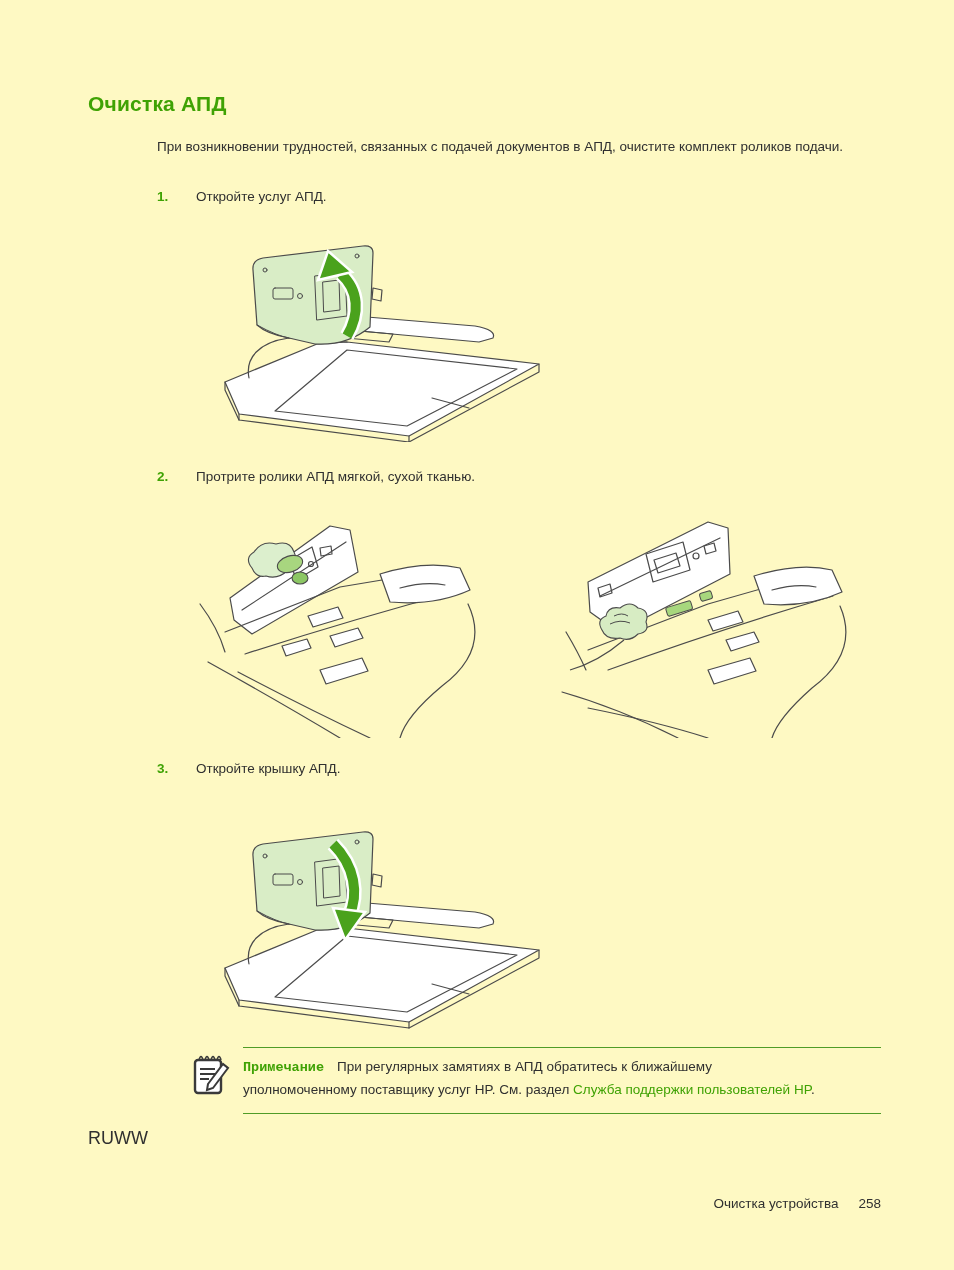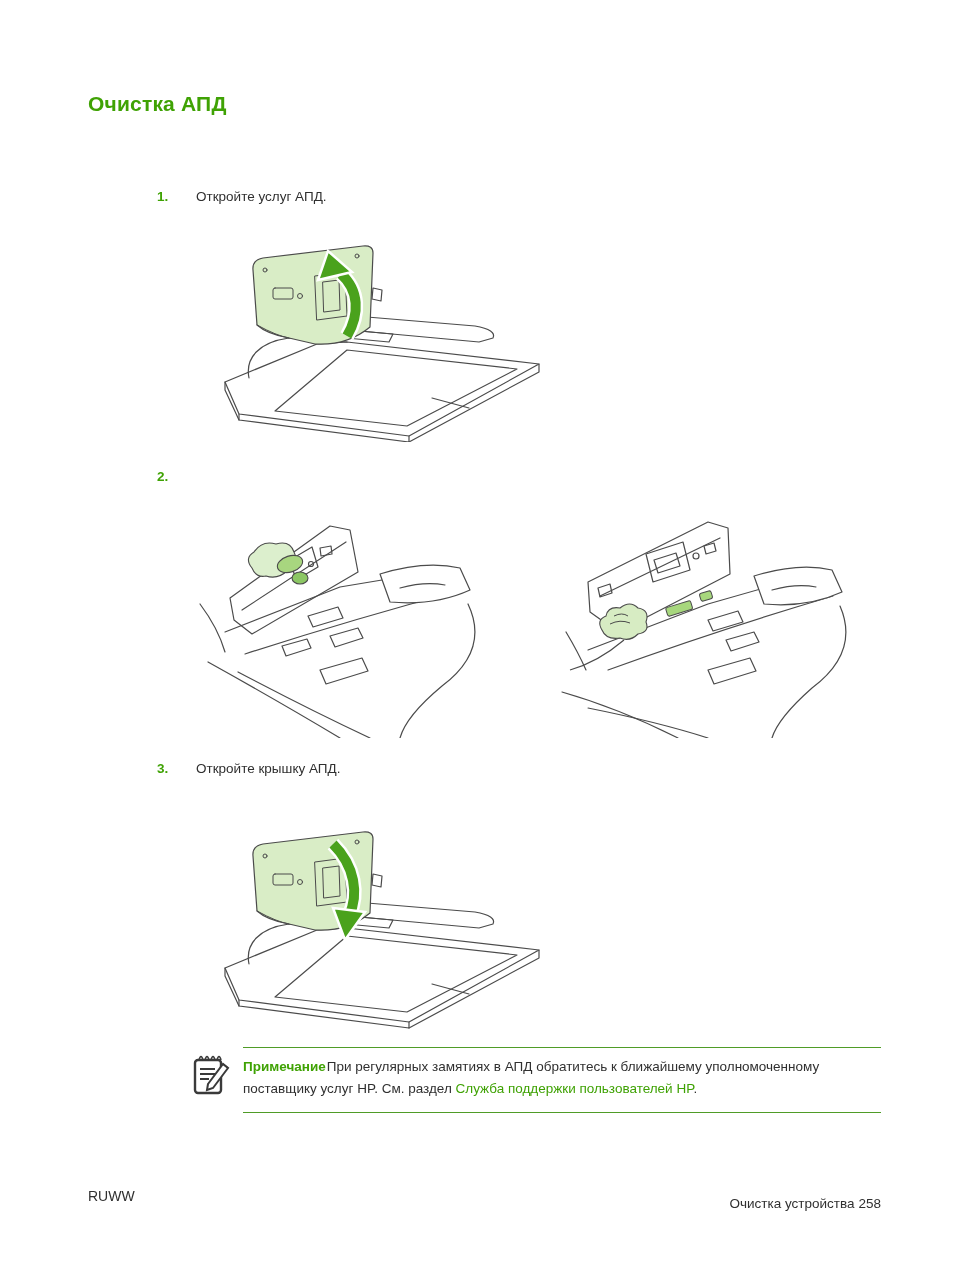--- a/index.html
+++ b/index.html
@@ -5,21 +5,21 @@
   :root{
     --accent:#3FA204;
     --rule:#4F9C27;
     --ink:#303030;
     --line:#4b4b4b;
     --lidfill:#D9EDC6;
     --arrow:#4AA21C;
   }
   html,body{margin:0;padding:0;background:#e8e8e8;}
   .page{
-    position:relative;width:954px;height:1270px;background:#ffffff;
+    position:relative;width:954px;height:1270px;background:#fef9c3;
     font-family:"Liberation Sans", sans-serif;color:var(--ink);
     margin:0 auto;overflow:hidden;
   }
   .heading{
     position:absolute;left:88px;top:92px;
     font-size:21px;font-weight:bold;color:var(--accent);letter-spacing:.2px;
   }
   .intro{
     position:absolute;left:157px;top:136px;width:708px;
     font-size:13.5px;line-height:21px;
@@ -31,37 +31,38 @@
   .step-num{color:var(--accent);font-weight:bold;flex:0 0 39px;}
   .fig{position:absolute;}
   .fig svg{display:block;width:100%;height:100%;}
   .note-icon{position:absolute;left:189px;top:1051px;width:44px;height:48px;}
   .note{
     position:absolute;left:243px;top:1047px;width:638px;
     border-top:1px solid var(--rule);border-bottom:1px solid var(--rule);
     padding:8px 0 12px 0;
   }
   .note-text{width:578px;font-size:13.5px;line-height:22px;}
-  .note-label{color:var(--accent);font-weight:bold;margin-right:1px;}
+  .note-label{color:var(--accent);font-weight:bold;margin-right:13px;font-family:Liberation Mono, monospace;}
   .note-link{color:var(--accent);cursor:pointer;}
-  .footer-left{position:absolute;left:88px;top:1188px;font-size:14px;}
+  .footer-left{position:absolute;left:88px;top:1128px;font-size:18px;}
   .footer-right{
     position:absolute;right:73px;top:1196px;font-size:13.5px;
-    display:flex;gap:4px;align-items:baseline;
+    display:flex;gap:20px;align-items:baseline;
   }
   .lineart{fill:none;stroke:var(--line);stroke-width:1.2;stroke-linejoin:round;stroke-linecap:round;}
   .thin{stroke-width:1;}
 </style>
 </head>
 <body>
 
 <div class="page">
 
   <div class="heading">Очистка АПД</div>
 
+  <div class="intro">При возникновении трудностей, связанных с подачей документов в АПД, очистите комплект роликов подачи.</div>
 
   <div class="step" style="top:188px;">
     <span class="step-num">1.</span>
     <span>Откройте услуг АПД.</span>
   </div>
 
   <div class="fig" style="left:197px;top:230px;width:348px;height:212px;">
     <svg viewBox="0 0 348 212" aria-hidden="true">
       <g class="lineart">
         <path d="M28,152 L120,114 L150,112 L342,134 L212,206 L42,184 Z" fill="#fff"></path>
@@ -86,20 +87,21 @@
         <circle cx="160" cy="26" r="2"></circle>
       </g>
       <path d="M150,106 C163,84 162,60 144,44" stroke="#ffffff" stroke-width="15" fill="none"></path>
       <path d="M150,106 C163,84 162,60 144,44" stroke="var(--arrow)" stroke-width="10" fill="none"></path>
       <polygon points="121,50 131,21 155,42" fill="var(--arrow)" stroke="#ffffff" stroke-width="2.5"></polygon>
     </svg>
   </div>
 
   <div class="step" style="top:468px;">
     <span class="step-num">2.</span>
+    <span>Протрите ролики АПД мягкой, сухой тканью.</span>
   </div>
 
   <div class="fig" style="left:190px;top:512px;width:302px;height:226px;">
     <svg viewBox="0 0 302 226" aria-hidden="true">
       <g class="lineart">
         <path d="M40,86 L140,14 L160,18 L168,60 L62,122 L44,108 Z" fill="#fff"></path>
         <path d="M52,98 L156,30"></path>
         <path d="M100,48 L122,35 L128,55 L106,68 Z"></path>
         <path d="M130,36 l11,-2 l1,8 l-11,2 z"></path>
         <circle cx="121" cy="52" r="2.5"></circle>

